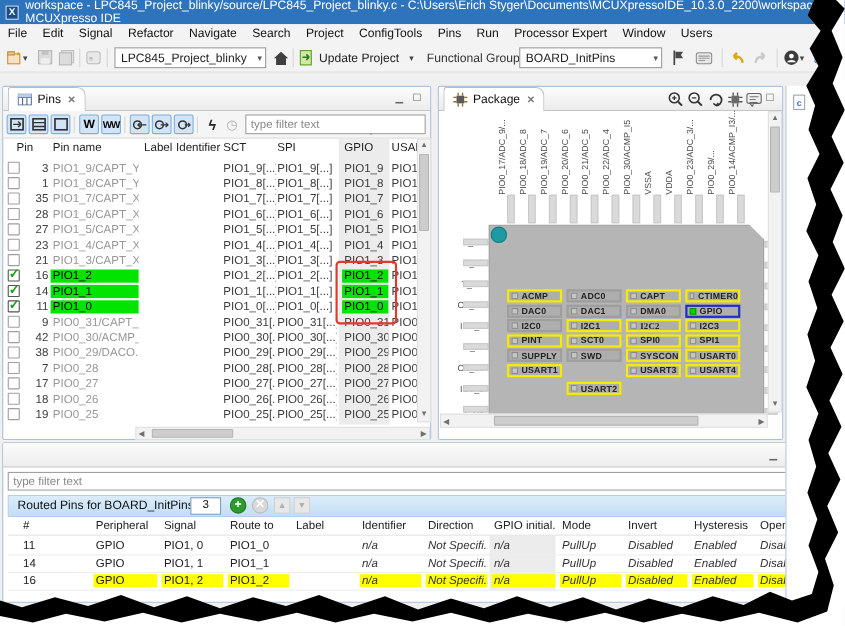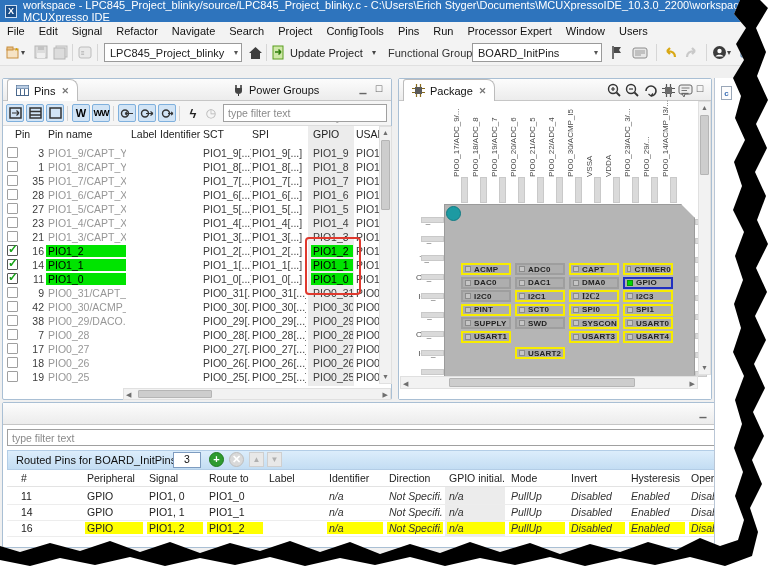--- a/index.html
+++ b/index.html
@@ -225,28 +225,20 @@
   <div class="panel" style="left:2px; top:78px; width:390px; height:322px">
     <div class="tabbar">
       <div class="tab active" style="left:4px">
         <svg class="ticon" width="13" height="11">
             <rect x="0.5" y="0.5" width="12" height="10" fill="#fff" stroke="#4a688c"></rect>
             <path d="M0.5 3.5 H12.5 M4.5 0.5 V10.5 M8.5 0.5 V10.5" stroke="#4a688c"></path>
             <rect x="0.5" y="0.5" width="12" height="3" fill="#b9cde4"></rect>
           </svg>
         <span>Pins</span>
         <span class="close">✕</span>
-      </div>
-      <div class="tab" style="left:222px">
-        <svg class="ticon" width="11" height="12">
-            <path d="M3 1 V4 M8 1 V4" stroke="#333" stroke-width="1.5"></path>
-            <path d="M2 4 H9 V7 C9 9 7.5 10 5.5 10 C3.5 10 2 9 2 7 Z" fill="#444"></path>
-            <path d="M5.5 10 V12" stroke="#333"></path>
-          </svg>
-        <span>Power Groups</span>
       </div>
       <div class="minmax" style="right:22px">▁</div>
       <div class="minmax" style="right:6px">☐</div>
     </div>
 
     <div class="pins-toolbar">
       <div class="itool on" style="left:3px">
           <svg width="13" height="12">
             <rect x="1" y="1" width="11" height="10" fill="none" stroke="#333" stroke-width="1.5"></rect>
             <path d="M3 6 H10 M10 6 L7.5 3.5 M10 6 L7.5 8.5" stroke="#333" stroke-width="1.2" fill="none"></path>

